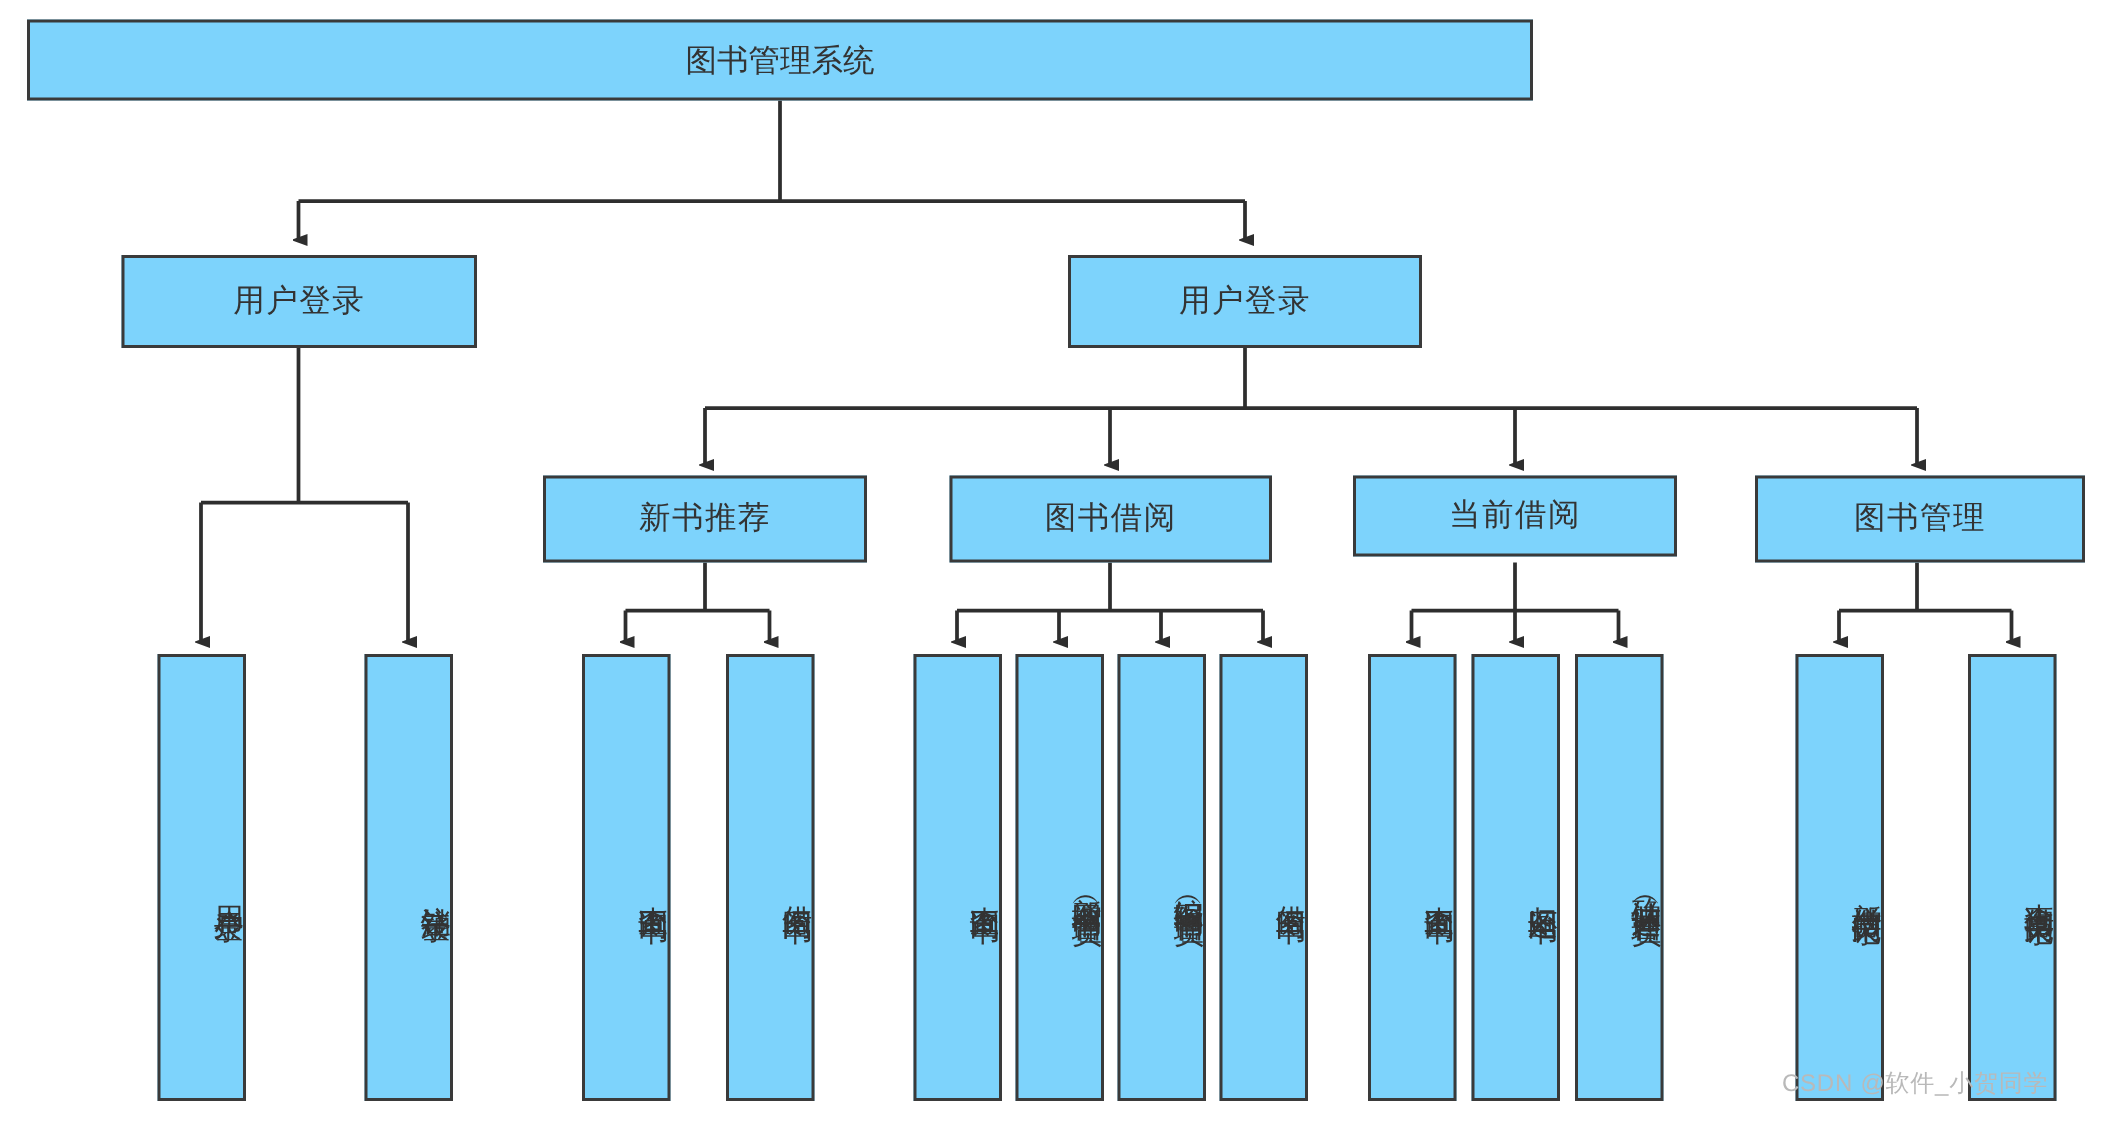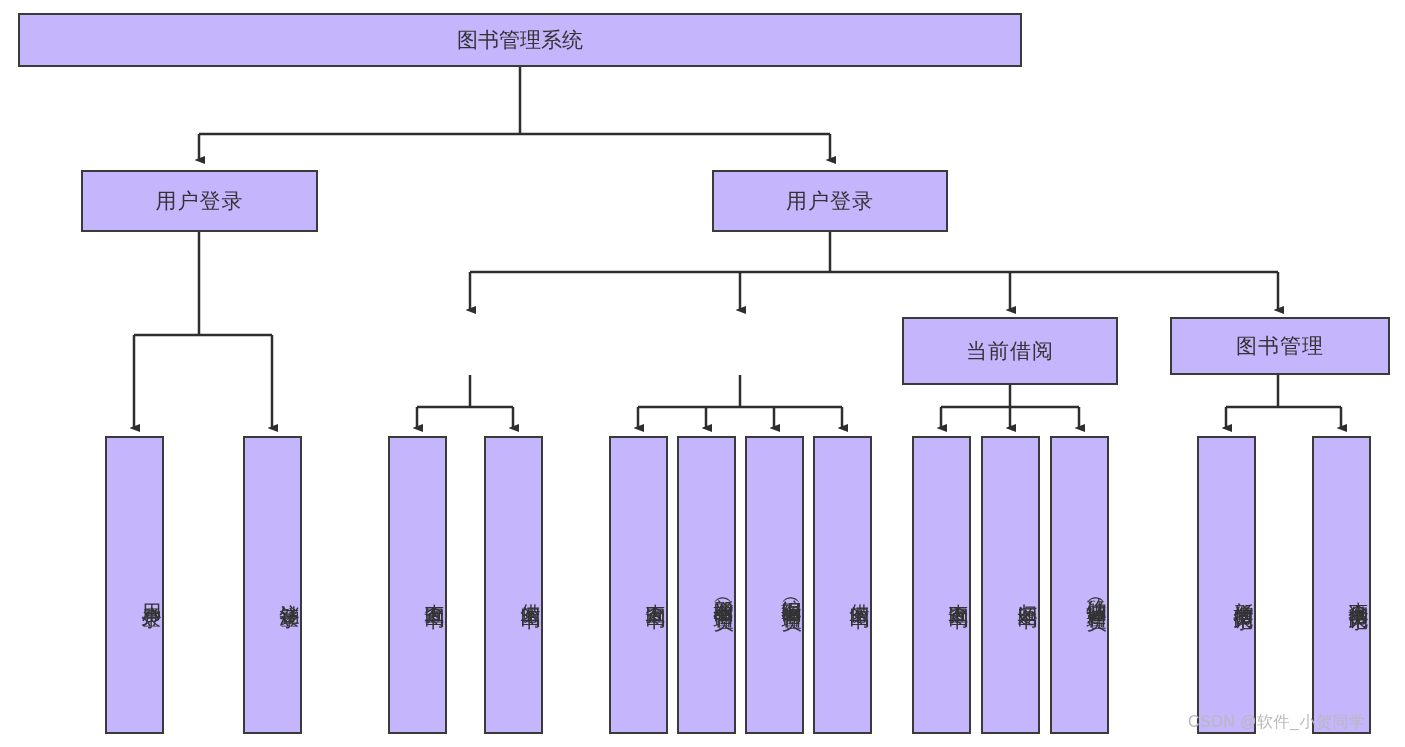--- a/index.html
+++ b/index.html
@@ -21,21 +21,21 @@
     position: absolute;
     left: 0;
     top: 0;
     width: 1405px;
     height: 747px;
     pointer-events: none;
   }
   .node {
     position: absolute;
     box-sizing: border-box;
-    background: #c4b5fd;
+    background: #7dd3fc;
     border: 2px solid #3a3a3a;
     display: flex;
     align-items: center;
     justify-content: center;
     color: #333333;
   }
   .node.h {
     font-size: 21px;
     letter-spacing: 1px;
     line-height: 1.2;
@@ -128,21 +128,27 @@
     <span>图书管理系统</span>
   </div>
 
   <div class="node h" style="left:81px; top:170px; width:237px; height:62px;">
     <span>用户登录</span>
   </div>
   <div class="node h" style="left:712px; top:170px; width:236px; height:62px;">
     <span>用户登录</span>
   </div>
 
-  <div class="node h" style="left:902px; top:317px; width:216px; height:68px;">
+  <div class="node h" style="left:362px; top:317px; width:216px; height:58px;">
+    <span>新书推荐</span>
+  </div>
+  <div class="node h" style="left:633px; top:317px; width:215px; height:58px;">
+    <span>图书借阅</span>
+  </div>
+  <div class="node h" style="left:902px; top:317px; width:216px; height:54px;">
     <span>当前借阅</span>
   </div>
   <div class="node h" style="left:1170px; top:317px; width:220px; height:58px;">
     <span>图书管理</span>
   </div>
 
   <div class="node v" style="left:105px; top:436px; width:59px; height:298px;">
     <span class="vtext">用户登录</span>
   </div>
   <div class="node v" style="left:243px; top:436px; width:59px; height:298px;">

